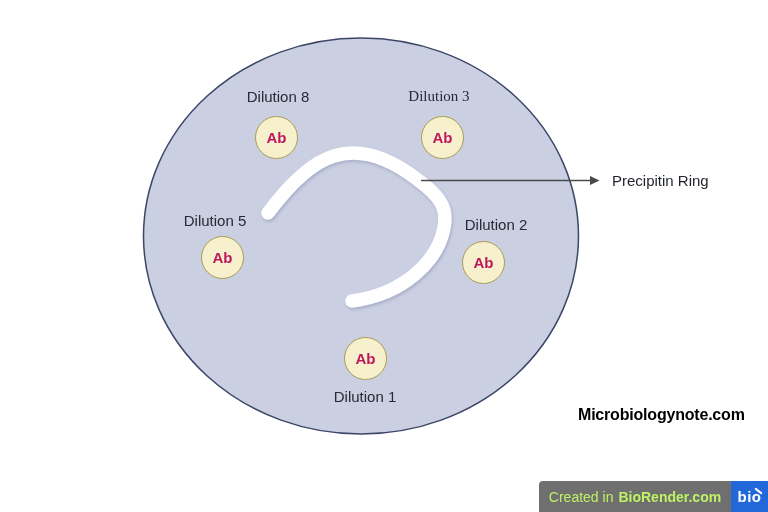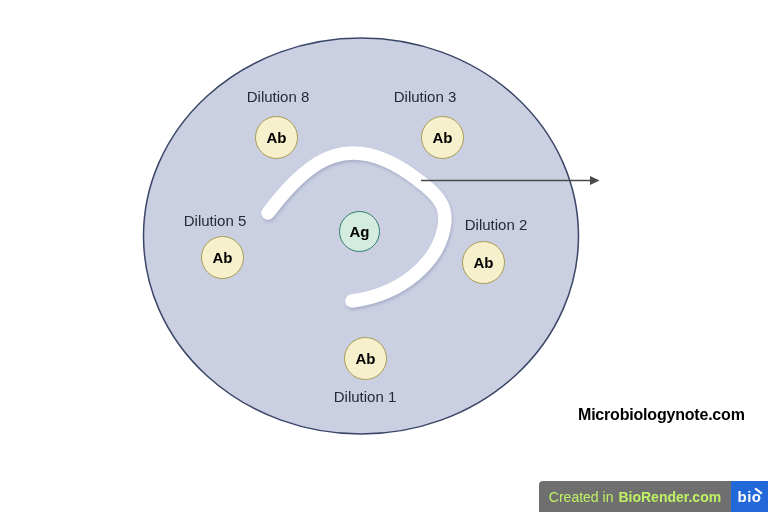--- a/index.html
+++ b/index.html
@@ -10,40 +10,40 @@
     overflow: hidden;
     font-family: "Liberation Sans", sans-serif;
   }
   .stage { position: absolute; inset: 0; }
   svg.scene { position: absolute; left: 0; top: 0; }
 
   .well {
     position: absolute;
     border-radius: 50%;
     display: flex; align-items: center; justify-content: center;
-    font-weight: bold; font-size: 15px; color: #000000;
+    font-weight: bold; font-size: 15px; color: #be185d;
     box-sizing: border-box;
   }
   .well.ab { width: 43px; height: 43px; background: #f6f0cd; border: 1.6px solid #a89c52; }
   .well.ag { width: 41px; height: 41px; background: #d4ecdf; border: 1.6px solid #2f7d6b; }
 
   .well.ab1 { left: 344px; top: 337px; }
   .well.ab2 { left: 462px; top: 241px; }
   .well.ab3 { left: 421px; top: 116px; }
   .well.ab4 { left: 255px; top: 116px; }
   .well.ab5 { left: 201px; top: 236px; }
   .well.agc { left: 339px; top: 211px; }
 
   .dilution-label {
     position: absolute; width: 110px; text-align: center;
     font-size: 15px; color: #262a33; line-height: 15px;
   }
   .dl1 { left: 310px; top: 389px; }
   .dl2 { left: 441px; top: 217px; }
-  .dl3 { left: 370px; top: 89px; }
+  .dl3 { left: 384px; top: 89px; font-family: Liberation Serif, serif; }
   .dl4 { left: 223px; top: 89px; }
   .dl5 { left: 160px; top: 213px; }
 
   .annotation-label {
     position: absolute; left: 612px; top: 172px;
     font-size: 15px; color: #1f232b;
   }
 
   .site-credit {
     position: absolute; left: 578px; top: 406px;
@@ -84,23 +84,20 @@
 
 <div class="stage">
 
   <svg class="scene" width="768" height="512" viewBox="0 0 768 512">
     <ellipse cx="361" cy="236" rx="217.5" ry="198" fill="#cbcfe2" stroke="#3b4768" stroke-width="1.5"></ellipse>
     <path d="M 268 213 C 286 189 310 163 334 156 C 366 146 396 163 418 180 C 440 196 448 208 444 228 C 438 260 405 294 352 301" fill="none" stroke="#ffffff" stroke-width="13.5" stroke-linecap="round" style="filter: drop-shadow(1px 2px 1.5px rgba(125,135,170,0.45));"></path>
     <line x1="421" y1="180.5" x2="590" y2="180.5" stroke="#4a4a4a" stroke-width="1.6"></line>
     <polygon points="590,176 599.5,180.5 590,185" fill="#4a4a4a"></polygon>
   </svg>
 
-  <div class="well ag agc">
-    <span>Ag</span>
-  </div>
 
   <div class="well ab ab1">
     <span>Ab</span>
   </div>
   <div class="well ab ab2">
     <span>Ab</span>
   </div>
   <div class="well ab ab3">
     <span>Ab</span>
   </div>
@@ -110,20 +107,21 @@
   <div class="well ab ab5">
     <span>Ab</span>
   </div>
 
   <div class="dilution-label dl1">Dilution 1</div>
   <div class="dilution-label dl2">Dilution 2</div>
   <div class="dilution-label dl3">Dilution 3</div>
   <div class="dilution-label dl4">Dilution 8</div>
   <div class="dilution-label dl5">Dilution 5</div>
 
+  <div class="annotation-label">Precipitin Ring</div>
 
   <div class="site-credit">Microbiologynote.com</div>
 
   <div class="banner">
     <div class="banner-main">
       <span>Created in</span>
       <span class="brand">BioRender.com</span>
     </div>
     <div class="banner-logo">
       <span class="logo-text">bio</span>

